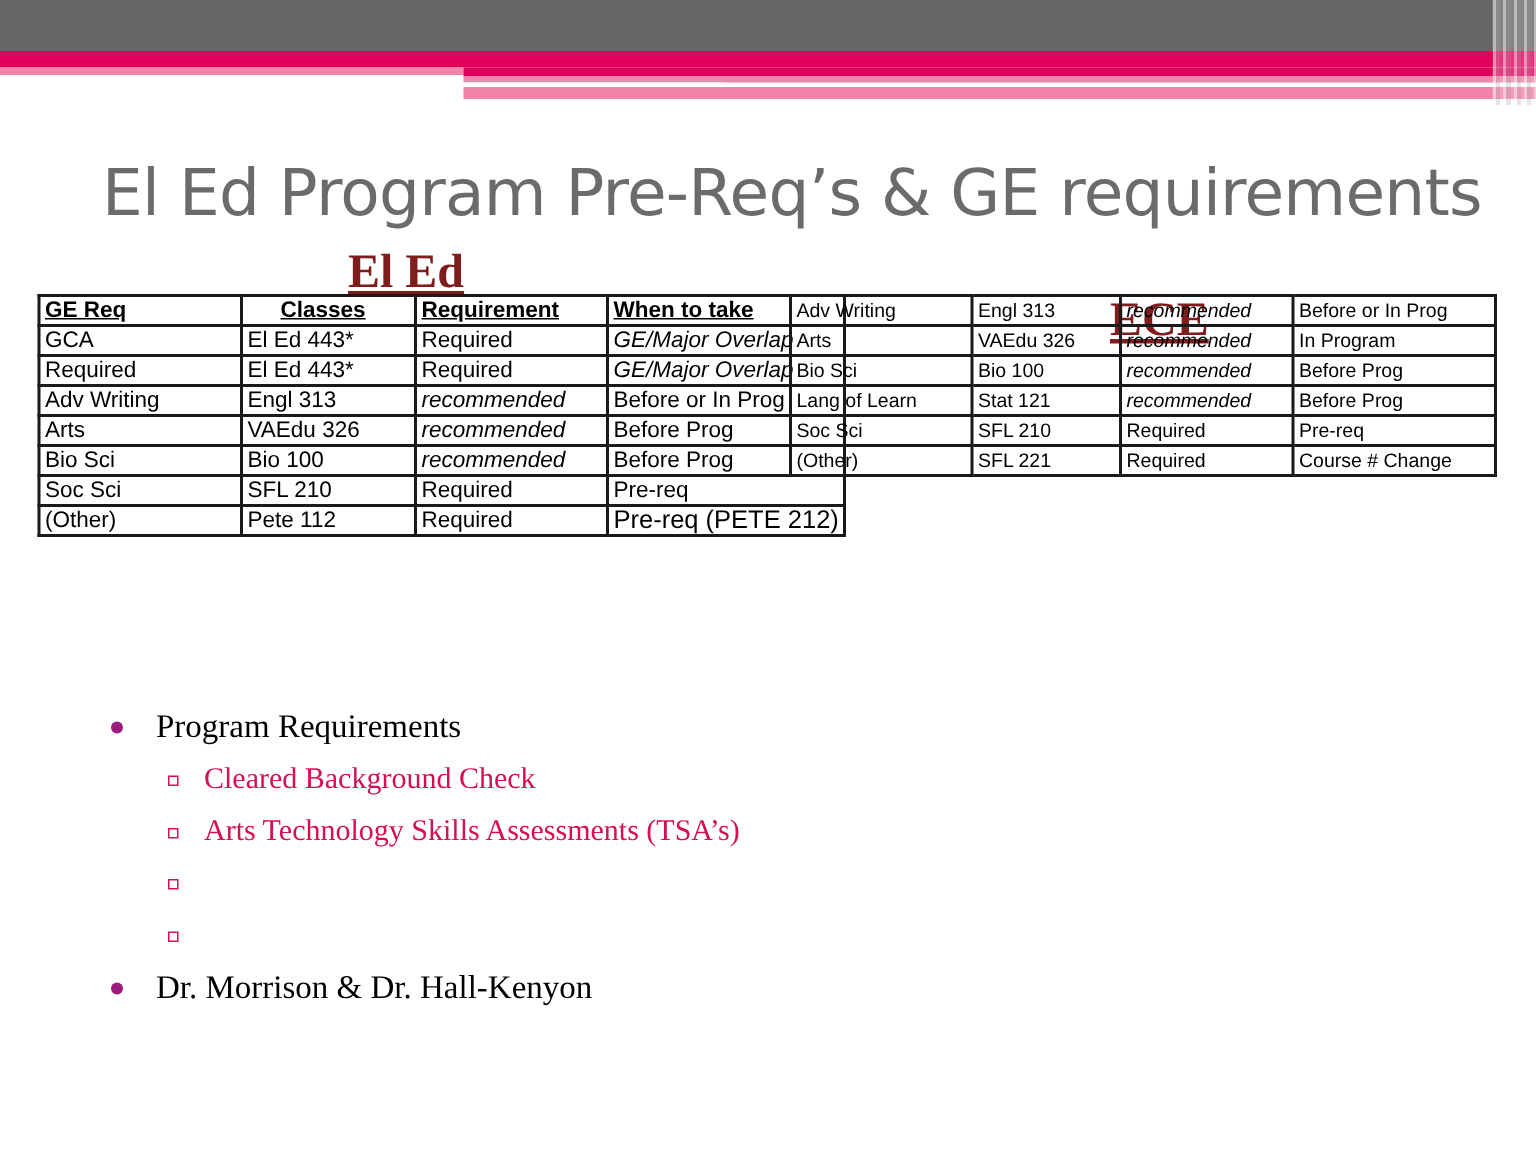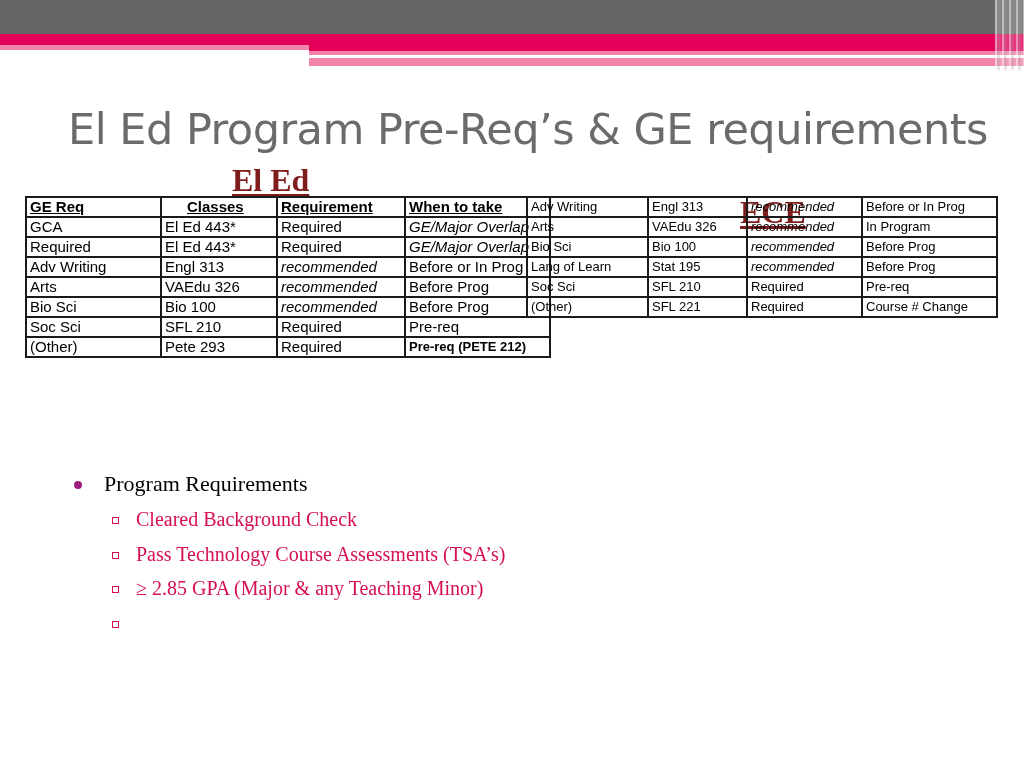--- a/index.html
+++ b/index.html
@@ -20,21 +20,21 @@
   table.grid td { border:2px solid #1a1a1a; padding:0 3px; white-space:nowrap; line-height:18px; vertical-align:middle; overflow:hidden; }
   #elEd { left:25px; top:196px; font-size:15px; }
   #elEd td { height:18px; }
   #elEd .c0 { width:127px; } #elEd .c1 { width:86px;padding-left:25px; } #elEd .c2 { width:120px; } #elEd .c3 { width:137px; }
   #ece { left:526px; top:196px; font-size:13px; }
   #ece td { height:18px; }
   #ece .c0 { width:113px; } #ece .c1 { width:91px; } #ece .c2 { width:107px; } #ece .c3 { width:127px; }
   .hdr { font-weight:bold; text-decoration:underline; }
   .bold { font-weight:normal; }
   .ital { font-style:italic; }
-  .small-bold { font-weight:bold; font-size:13px; }
+  .small-bold { font-weight:normal; font-size:17px; }
   .bullets { position:absolute; left:74px; top:466px; font-family:"Liberation Serif", serif; }
   .b1 { position:relative; font-size:22px; color:#000; height:36px; line-height:36px; padding-left:30px; white-space:nowrap; }
   .b1 .dot { position:absolute; left:0; top:15px; width:8px; height:8px; border-radius:50%; background:#9b1b7e; }
   .b2 { position:relative; font-size:20px; color:#d6104f; height:34.5px; line-height:34px; padding-left:62px; white-space:nowrap; }
   .b2 .sq { position:absolute; left:38px; top:15px; width:5px; height:5px; border:1px solid #d6104f; }
 </style>
 </head>
 <body>
 
 <div>
@@ -93,21 +93,21 @@
     <td>Before Prog</td>
   </tr>
   <tr>
     <td>Soc Sci</td>
     <td>SFL 210</td>
     <td class="bold">Required</td>
     <td class="bold">Pre-req</td>
   </tr>
   <tr>
     <td>(Other)</td>
-    <td>Pete 293</td>
+    <td>Pete 112</td>
     <td class="bold">Required</td>
     <td class="small-bold">Pre-req (PETE 212)</td>
   </tr>
 </tbody>
   </table>
 
 <table class="grid" id="ece">
   <tbody>
       <tr>
     <td class="c0">Adv Writing</td>
@@ -122,21 +122,21 @@
     <td>In Program</td>
   </tr>
   <tr>
     <td>Bio Sci</td>
     <td>Bio 100</td>
     <td class="ital">recommended</td>
     <td>Before Prog</td>
   </tr>
   <tr>
     <td>Lang of Learn</td>
-    <td>Stat 195</td>
+    <td>Stat 121</td>
     <td class="ital">recommended</td>
     <td>Before Prog</td>
   </tr>
   <tr>
     <td>Soc Sci</td>
     <td>SFL 210</td>
     <td class="bold">Required</td>
     <td class="bold">Pre-req</td>
   </tr>
   <tr>
@@ -152,22 +152,25 @@
   <div class="b1">
     <span class="dot"></span>
     <span>Program Requirements</span>
   </div>
   <div class="b2">
     <span class="sq"></span>
     <span>Cleared Background Check</span>
   </div>
   <div class="b2">
     <span class="sq"></span>
-    <span>Pass Technology Course Assessments (TSA’s)</span>
-  </div>
-  <div class="b2">
-    <span class="sq"></span>
-    <span>≥ 2.85 GPA (Major &amp; any Teaching Minor)</span>
+    <span>Arts Technology Skills Assessments (TSA’s)</span>
   </div>
   <div class="b2">
     <span class="sq"></span>
   </div>
+  <div class="b2">
+    <span class="sq"></span>
+  </div>
+  <div class="b1">
+    <span class="dot"></span>
+    <span>Dr. Morrison &amp; Dr. Hall-Kenyon</span>
+  </div>
 </div>
 
 </body></html>

